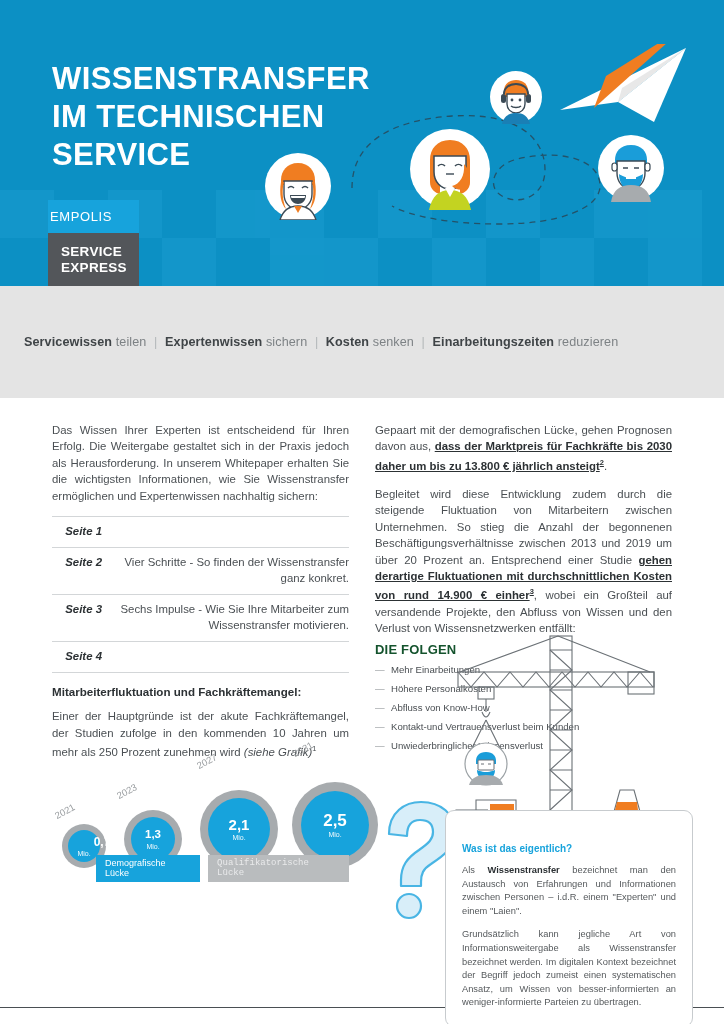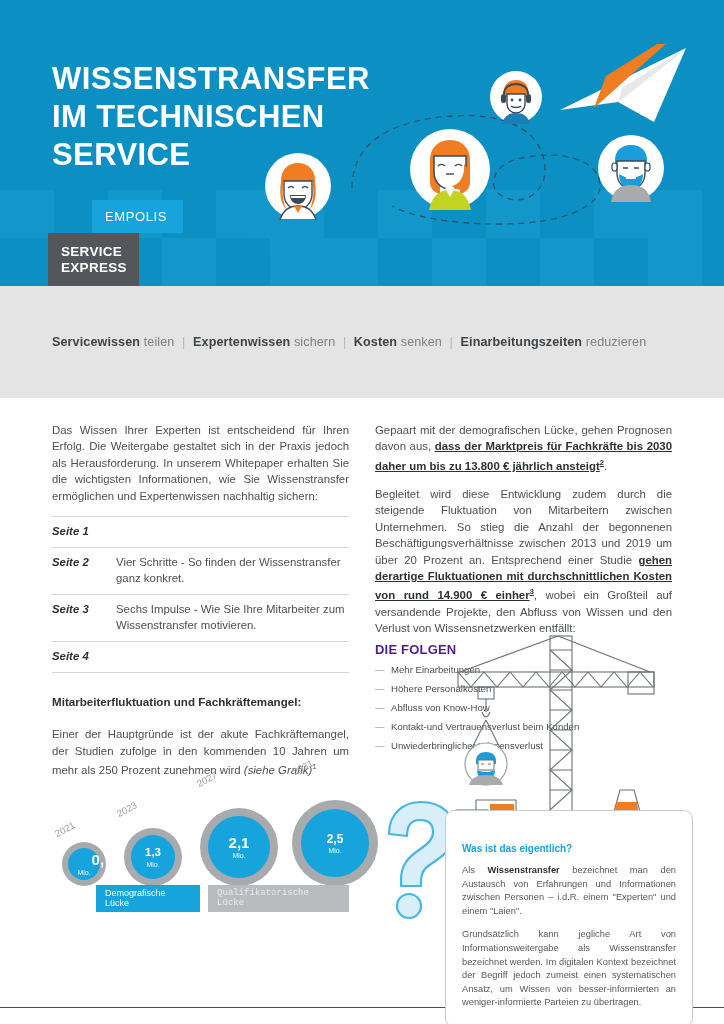--- a/index.html
+++ b/index.html
@@ -24,100 +24,100 @@
     color: #ffffff;
     font-size: 31px; line-height: 38px;
     font-weight: bold; letter-spacing: .4px;
     z-index: 5;
   }
   .badge-empolis {
     position:absolute; left:48px; top:200px; z-index:6;
     width: 91px; height: 33px;
     background: #17a3dc;
     color:#fff; font-size: 13px; letter-spacing:.6px;
-    display:flex; align-items:center; padding-left:13px;margin-left:44px;
+    display:flex; align-items:center; padding-left:2px;
   }
   .badge-service {
     position:absolute; left:48px; top:233px; z-index:6;
     width: 91px; height: 53px;
     background: #53565a;
     color:#fff; font-size: 13.5px; font-weight:bold; line-height:16px;
     letter-spacing:.3px;
     display:flex; flex-direction:column; justify-content:center; padding-left:13px;
   }
   .avatar { position:absolute; z-index:4; }
 
   
   .tagbar {
     position:relative; width:724px; height:112px;
     background:#e4e4e4;
     display:flex; align-items:center;
   }
   .tagline {
-    padding-left:52px;
+    padding-left:24px;
     font-size:12.6px; color:#7d8285; letter-spacing:.1px;
   }
   .tagline b { color:#3f4447; font-weight:bold; }
   .tagline .sep { color:#b3b7b9; padding:0 4px; }
 
   
   .body-wrap { position:relative; width:724px; padding:24px 52px 0 52px; }
   .cols { display:flex; gap:26px; }
   .col { width:312px; position:relative; }
 
   p.t {
     font-size:11.4px; line-height:16.4px; color:#4a4f53;
     text-align:justify; margin-bottom:12px;
   }
   .ul { text-decoration:underline; font-weight:bold; color:#2c3134; }
   sup { font-size:7.5px; vertical-align:super; }
 
   
-  .pagelist { margin-top:6px; margin-bottom:22px; }
+  .pagelist { margin-top:6px; margin-bottom:12px;text-align:right; }
   .prow {
     display:flex; gap:14px;
     padding:7px 0 8px 0;
     border-top:1px solid #d3d6d8;
     font-size:11.4px; line-height:15.4px;
   }
   .prow:last-child { border-bottom:1px solid #d3d6d8; }
   .pnum { width:50px; flex:0 0 50px; font-weight:bold; font-style:italic; color:#2c3134; }
   .ptxt { color:#4a4f53; }
 
-  h3.sub { font-size:11.6px; font-weight:bold; color:#2c3134; margin-bottom:18px; }
+  h3.sub { font-size:11.6px; font-weight:bold; color:#2c3134; margin-bottom:10px; }
 
   
   .chart { position:relative; margin-top:10px; height:122px; }
   .bubble { position:absolute; bottom:26px; }
   .bubble .ring {
     border-radius:50%; background:#a7abae;
     display:flex; align-items:center; justify-content:center;
   }
   .bubble .core {
     border-radius:50%; background:#17a3dc; color:#fff;
     display:flex; flex-direction:column; align-items:center; justify-content:center;
     line-height:1;
   }
   .bubble .val { font-weight:bold; }
   .bubble .unit { font-size:7px; margin-top:2px; opacity:.95; }
   .bubble .yr {
     position:absolute; color:#9a9ea1; font-size:9.5px;
     transform:rotate(-28deg); transform-origin:left bottom;
     white-space:nowrap;
   }
-  .legend { position:absolute; bottom:0; left:44px; display:flex; gap:8px; }
+  .legend { position:absolute; bottom:12px; left:44px; display:flex; gap:8px; }
   .legend span {
     font-size:9px; padding:3px 9px 4px 9px; color:#fff;
   }
   .lg-blue { background:#17a3dc; }
   .lg-gray { background:#b9bcbe; color:#e9eaeb !important;font-family:Liberation Mono, monospace; }
 
   
   .folgen-h {
-    font-size:13px; font-weight:bold; color:#4c1d95;
+    font-size:13px; font-weight:bold; color:#14532d;
     margin-top:6px; margin-bottom:7px; letter-spacing:.2px;
   }
   .folgen li {
     list-style:none; font-size:9.6px; color:#4a4f53;
     margin-bottom:8px; padding-left:16px; position:relative;
   }
   .folgen li:before {
     content:"—"; position:absolute; left:0; top:0; color:#9a9ea1;
   }
 
@@ -288,21 +288,21 @@
         <p class="t">
           <span>Einer der Hauptgründe ist der akute Fachkräftemangel, der Studien zufolge in den kommenden 10 Jahren um mehr als 250 Prozent zunehmen wird </span><i>(siehe Grafik)</i><sup>1</sup>
         </p>
 
         <div class="chart">
 
           <div class="bubble" style="left:10px;">
             <div class="yr" style="left:-4px; top:-14px;">2021</div>
             <div class="ring" style="width:44px;height:44px;">
               <div class="core" style="width:32px;height:32px;">
-                <span class="val" style="font-size:15px;margin-left:36px;">0,7</span>
+                <span class="val" style="font-size:12px;margin-left:36px;">0,7</span>
                 <span class="unit">Mio.</span>
               </div>
             </div>
           </div>
 
           <div class="bubble" style="left:72px;">
             <div class="yr" style="left:-4px; top:-20px;">2023</div>
             <div class="ring" style="width:58px;height:58px;">
               <div class="core" style="width:44px;height:44px;">
                 <span class="val" style="font-size:11.5px;">1,3</span>
@@ -318,21 +318,21 @@
                 <span class="val" style="font-size:15px;">2,1</span>
                 <span class="unit">Mio.</span>
               </div>
             </div>
           </div>
 
           <div class="bubble" style="left:240px;">
             <div class="yr" style="left:4px; top:-34px;">2031</div>
             <div class="ring" style="width:86px;height:86px;">
               <div class="core" style="width:68px;height:68px;">
-                <span class="val" style="font-size:12px;text-align:center;">2,5</span>
+                <span class="val" style="font-size:17px;text-align:center;">2,5</span>
                 <span class="unit">Mio.</span>
               </div>
             </div>
           </div>
 
           <div class="legend">
             <span class="lg-blue">Demografische Lücke</span>
             <span class="lg-gray">Qualifikatorische Lücke</span>
           </div>
         </div>

